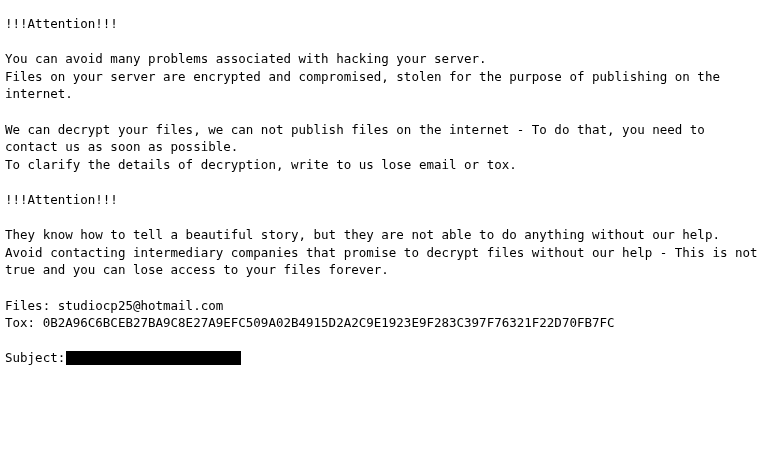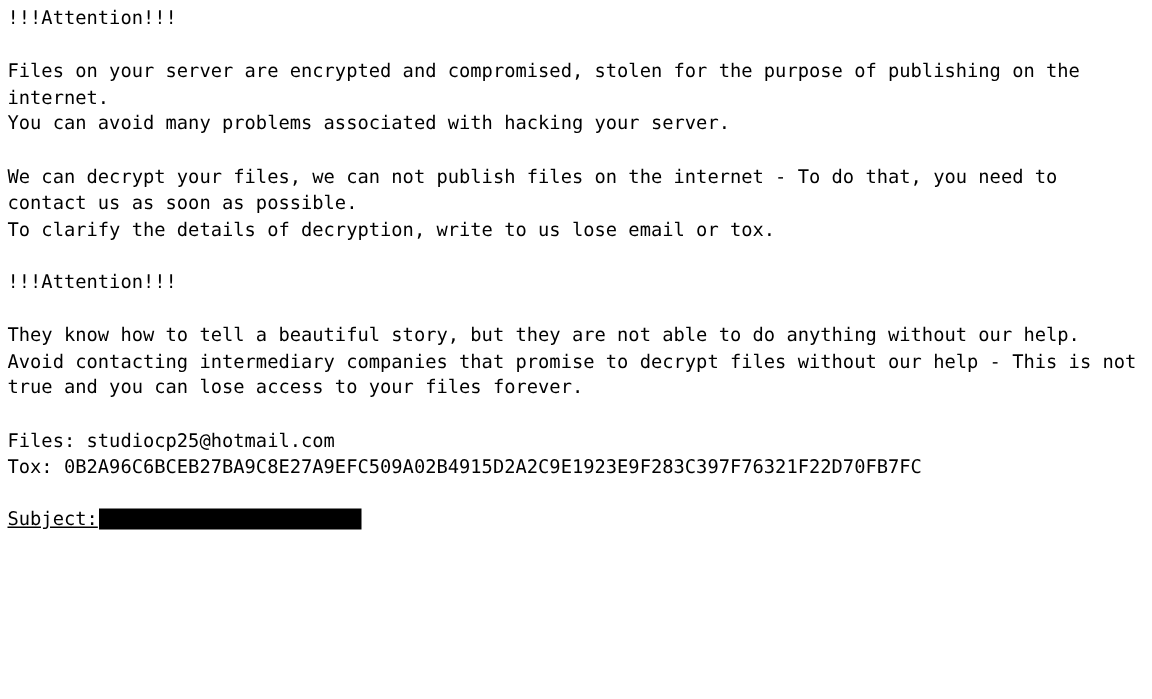--- a/index.html
+++ b/index.html
@@ -10,57 +10,56 @@
   body {
     width: 768px;
     height: 466px;
     font-family: "DejaVu Sans Mono", "Liberation Mono", monospace;
     font-size: 12.5px;
     line-height: 17.6px;
     color: #000000;
     overflow: hidden;
   }
   .note {
-    padding: 3px 8px 0 5px;
+    padding: 15px 8px 0 5px;
     box-sizing: border-box;
   }
   .para {
     margin: 0;
     white-space: pre-wrap;
     word-wrap: break-word;
   }
   .blank {
     height: 17.6px;
   }
   .subject-line {
     display: flex;
     align-items: center;
     white-space: pre;
-    text-decoration: underline;
   }
   .redaction {
     display: inline-block;
     width: 175px;
     height: 14px;
     background: #000000;
     vertical-align: middle;
     margin-left: 1px;
   }
 </style>
 </head>
 <body>
 
 <div class="note">
 
   <div class="para">!!!Attention!!!</div>
 
   <div class="blank"></div>
 
+  <div class="para">You can avoid many problems associated with hacking your server.</div>
   <div class="para">Files on your server are encrypted and compromised, stolen for the purpose of publishing on the internet.</div>
-  <div class="para">You can avoid many problems associated with hacking your server.</div>
 
   <div class="blank"></div>
 
   <div class="para">We can decrypt your files, we can not publish files on the internet - To do that, you need to contact us as soon as possible.</div>
   <div class="para">To clarify the details of decryption, write to us lose email or tox.</div>
 
   <div class="blank"></div>
 
   <div class="para">!!!Attention!!!</div>
 

